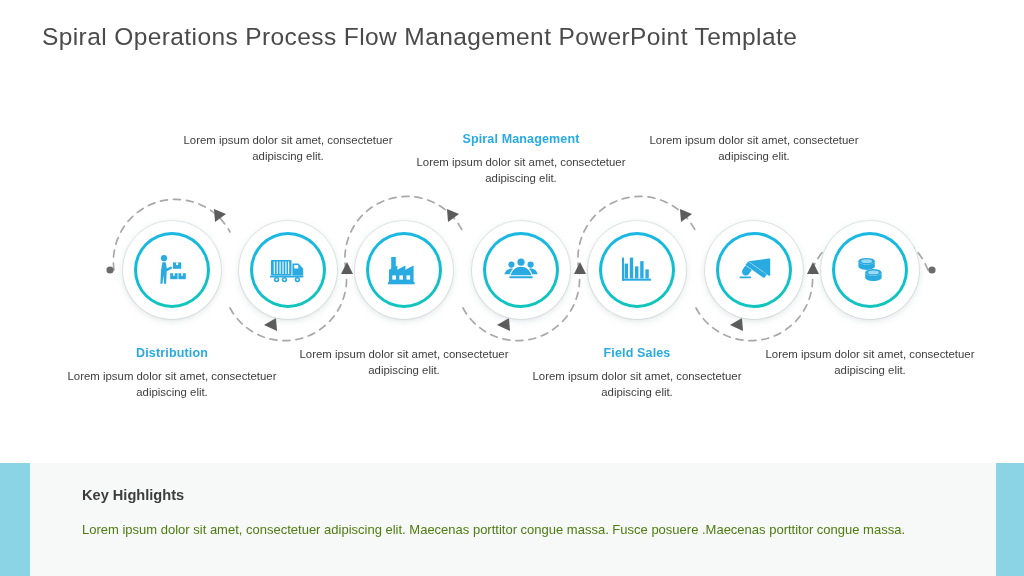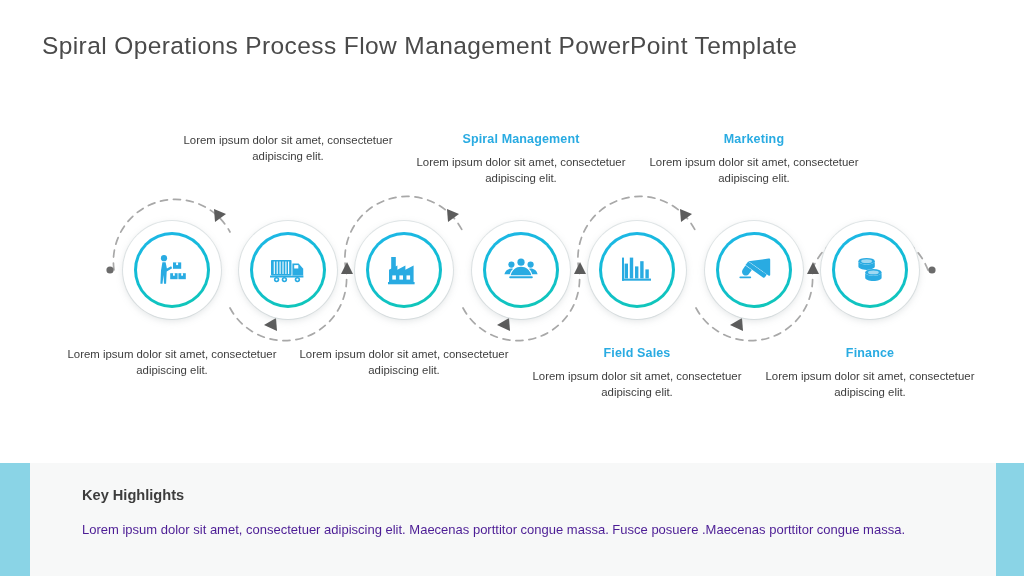--- a/index.html
+++ b/index.html
@@ -12,21 +12,21 @@
   }
   .slide {
     position:relative;
     width:1024px; height:576px;
     background:#ffffff;
   }
 
   
   .slide-title {
     position:absolute;
-    left:42px; top:32px;
+    left:42px; top:23px;
     font-size:24.5px;
     font-weight:400;
     color:#4a4a4a;
     letter-spacing:0.4px;
     white-space:nowrap;
   }
 
   
   .diagram {
     position:absolute;
@@ -110,21 +110,21 @@
   }
   .kh-title {
     font-size:14.6px;
     font-weight:bold;
     color:#3d3d3d;
     margin-bottom:16px;
   }
   .kh-text {
     font-size:13px;
     line-height:22px;
-    color:#4c1d95;
+    color:#4d7c0f;
     max-width:890px;
   }
 </style>
 </head>
 <body>
 
 <div class="slide">
 
   <div class="slide-title">Spiral Operations Process Flow Management PowerPoint Template</div>
 
@@ -276,36 +276,35 @@
     </div>
 
     <div class="caption top" style="left:288px;">
       <div class="cap-body">Lorem ipsum dolor sit amet, consectetuer adipiscing elit.</div>
     </div>
     <div class="caption top" style="left:521px;">
       <div class="cap-title">Spiral Management</div>
       <div class="cap-body">Lorem ipsum dolor sit amet, consectetuer adipiscing elit.</div>
     </div>
     <div class="caption top" style="left:754px;">
-      <div class="cap-title">Marketing</div>
       <div class="cap-body">Lorem ipsum dolor sit amet, consectetuer adipiscing elit.</div>
     </div>
 
     <div class="caption bottom" style="left:172px;">
+      <div class="cap-title">Distribution</div>
       <div class="cap-body">Lorem ipsum dolor sit amet, consectetuer adipiscing elit.</div>
     </div>
     <div class="caption bottom" style="left:404px;">
       <div class="cap-body">Lorem ipsum dolor sit amet, consectetuer adipiscing elit.</div>
     </div>
     <div class="caption bottom" style="left:637px;">
       <div class="cap-title">Field Sales</div>
       <div class="cap-body">Lorem ipsum dolor sit amet, consectetuer adipiscing elit.</div>
     </div>
     <div class="caption bottom" style="left:870px;">
-      <div class="cap-title">Finance</div>
       <div class="cap-body">Lorem ipsum dolor sit amet, consectetuer adipiscing elit.</div>
     </div>
 
   </div>
 
   <div class="kh-band">
     <div class="kh-bar left"></div>
     <div class="kh-bar right"></div>
     <div class="kh-panel">
       <div class="kh-title">Key Highlights</div>

